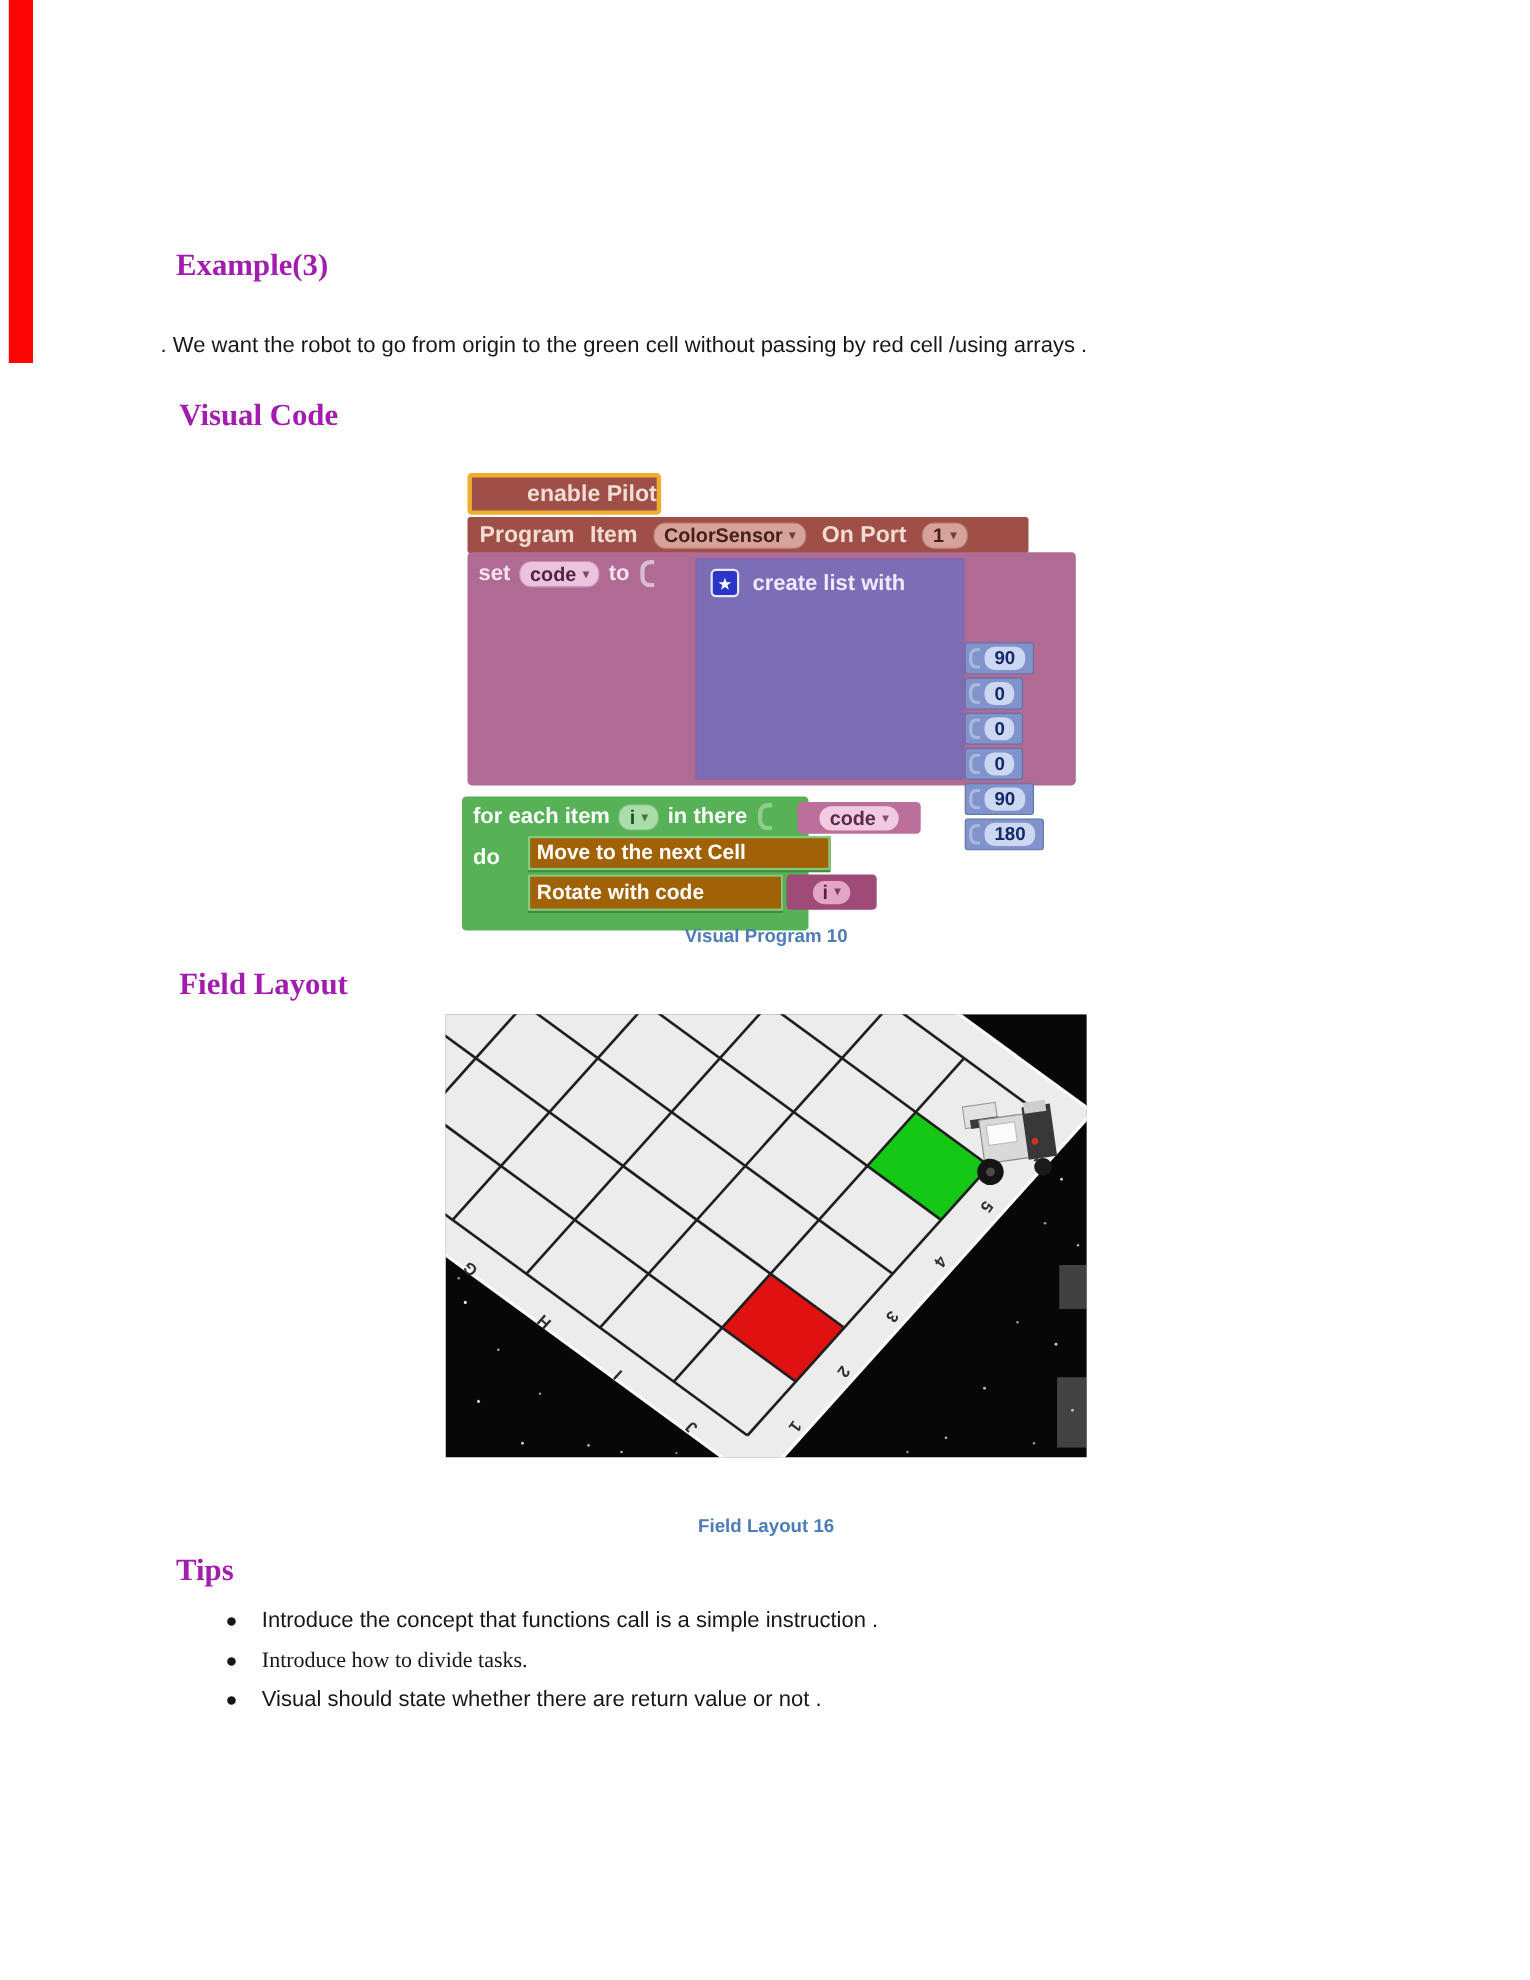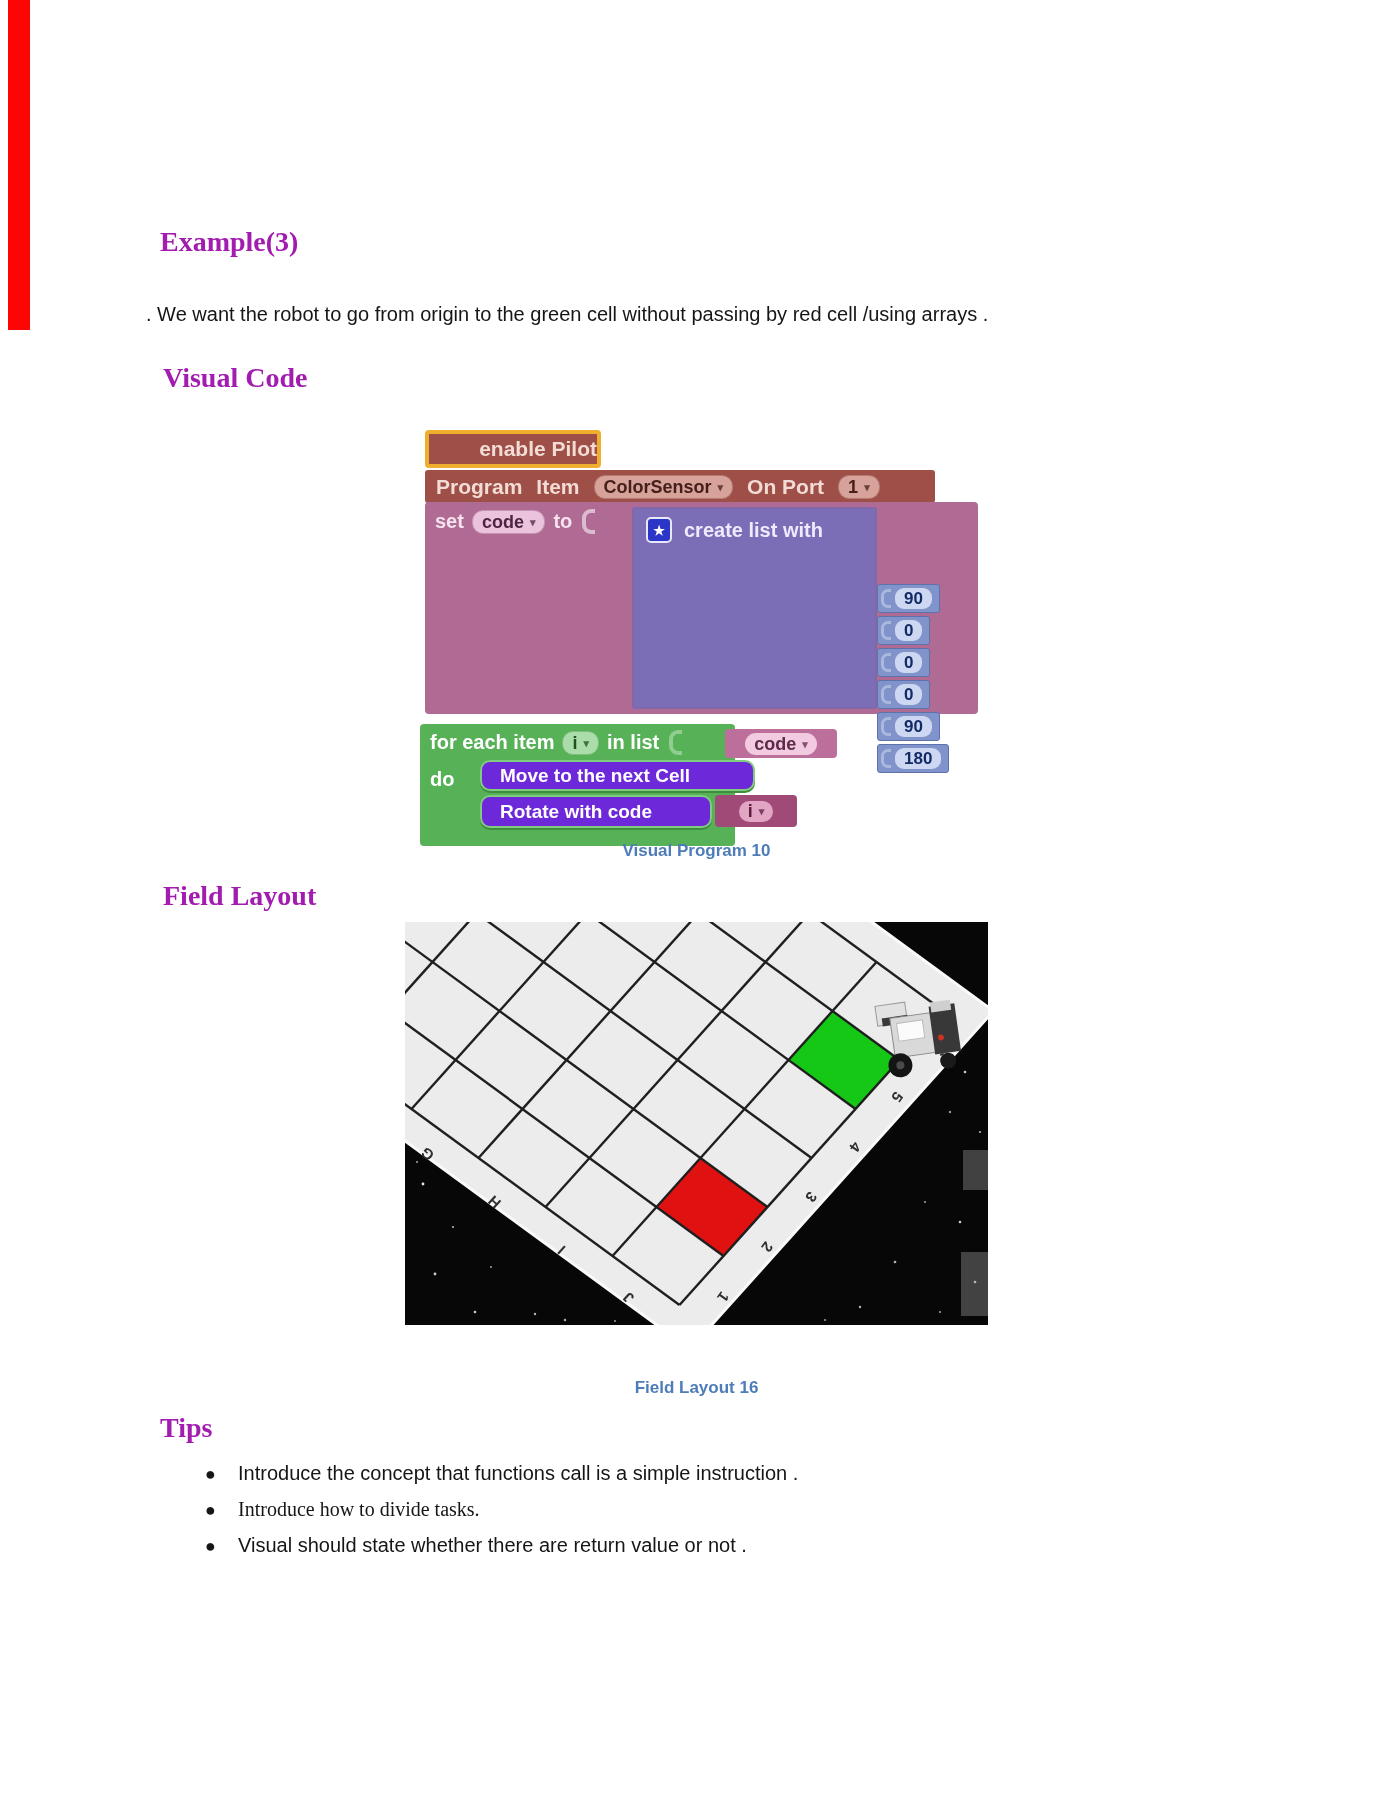--- a/index.html
+++ b/index.html
@@ -46,23 +46,23 @@
   .num-field{background:#cdd7f2;border-radius:9px;padding:0 9px;color:#122a66;font-size:17px;
         line-height:21px;}
   .nb1{top:82px;} .nb2{top:114px;} .nb3{top:146px;} .nb4{top:178px;} .nb5{top:210px;} .nb6{top:242px;}
   .blk-foreach{position:absolute;left:-5px;top:294px;width:315px;height:122px;background:#57b157;
         border-radius:4px;}
   .fe-row1{position:absolute;left:10px;top:6px;display:flex;align-items:center;gap:8px;
         color:#ffffff;font-size:20px;}
   .green-pill{background:#abddab;color:#1d5220;border:1px solid #7fbd7f;}
   .green-socket{border-color:#8fce8f;}
   .fe-do{position:absolute;left:10px;top:44px;color:#ffffff;font-size:20px;}
-  .inner-block{position:absolute;background:#6d28d9;border:2px solid #7fcb7f;border-radius:10px;
+  .inner-block{position:absolute;background:#a16207;border:2px solid #7fcb7f;border-radius:0;
         box-shadow:0 2px 0 #3e8e3e;color:#ffffff;font-size:19px;display:flex;align-items:center;
-        padding-left:18px;box-sizing:border-box;}
+        padding-left:6px;box-sizing:border-box;}
   .ib1{left:60px;top:36px;width:275px;height:31px;}
   .ib2{left:60px;top:71px;width:232px;height:33px;}
   .blk-code{position:absolute;left:305px;top:5px;width:112px;height:29px;background:#bd6f9b;
         border-radius:4px;display:flex;align-items:center;justify-content:center;}
   .blk-code .pill{background:#f2cbe0;color:#5d2b49;}
   .blk-ival{position:absolute;left:295px;top:71px;width:82px;height:32px;background:#a04a77;
         border-radius:4px;display:flex;align-items:center;justify-content:center;}
   .blk-ival .pill{background:#e2a6c4;color:#5c1d3e;height:21px;}
 
   
@@ -140,21 +140,21 @@
         </div>
     </div>
 
     <div class="blk-foreach">
       <div class="fe-row1">
         <span class="bl">for each item</span>
         <span class="pill green-pill">
           <span>i</span>
           <span class="dd">▾</span>
         </span>
-        <span class="bl">in list</span>
+        <span class="bl">in there</span>
         <span class="socket green-socket"></span>
       </div>
       <div class="blk-code">
         <span class="pill">
           <span>code</span>
           <span class="dd">▾</span>
         </span>
       </div>
       <div class="fe-do">do</div>
       <div class="inner-block ib1">

